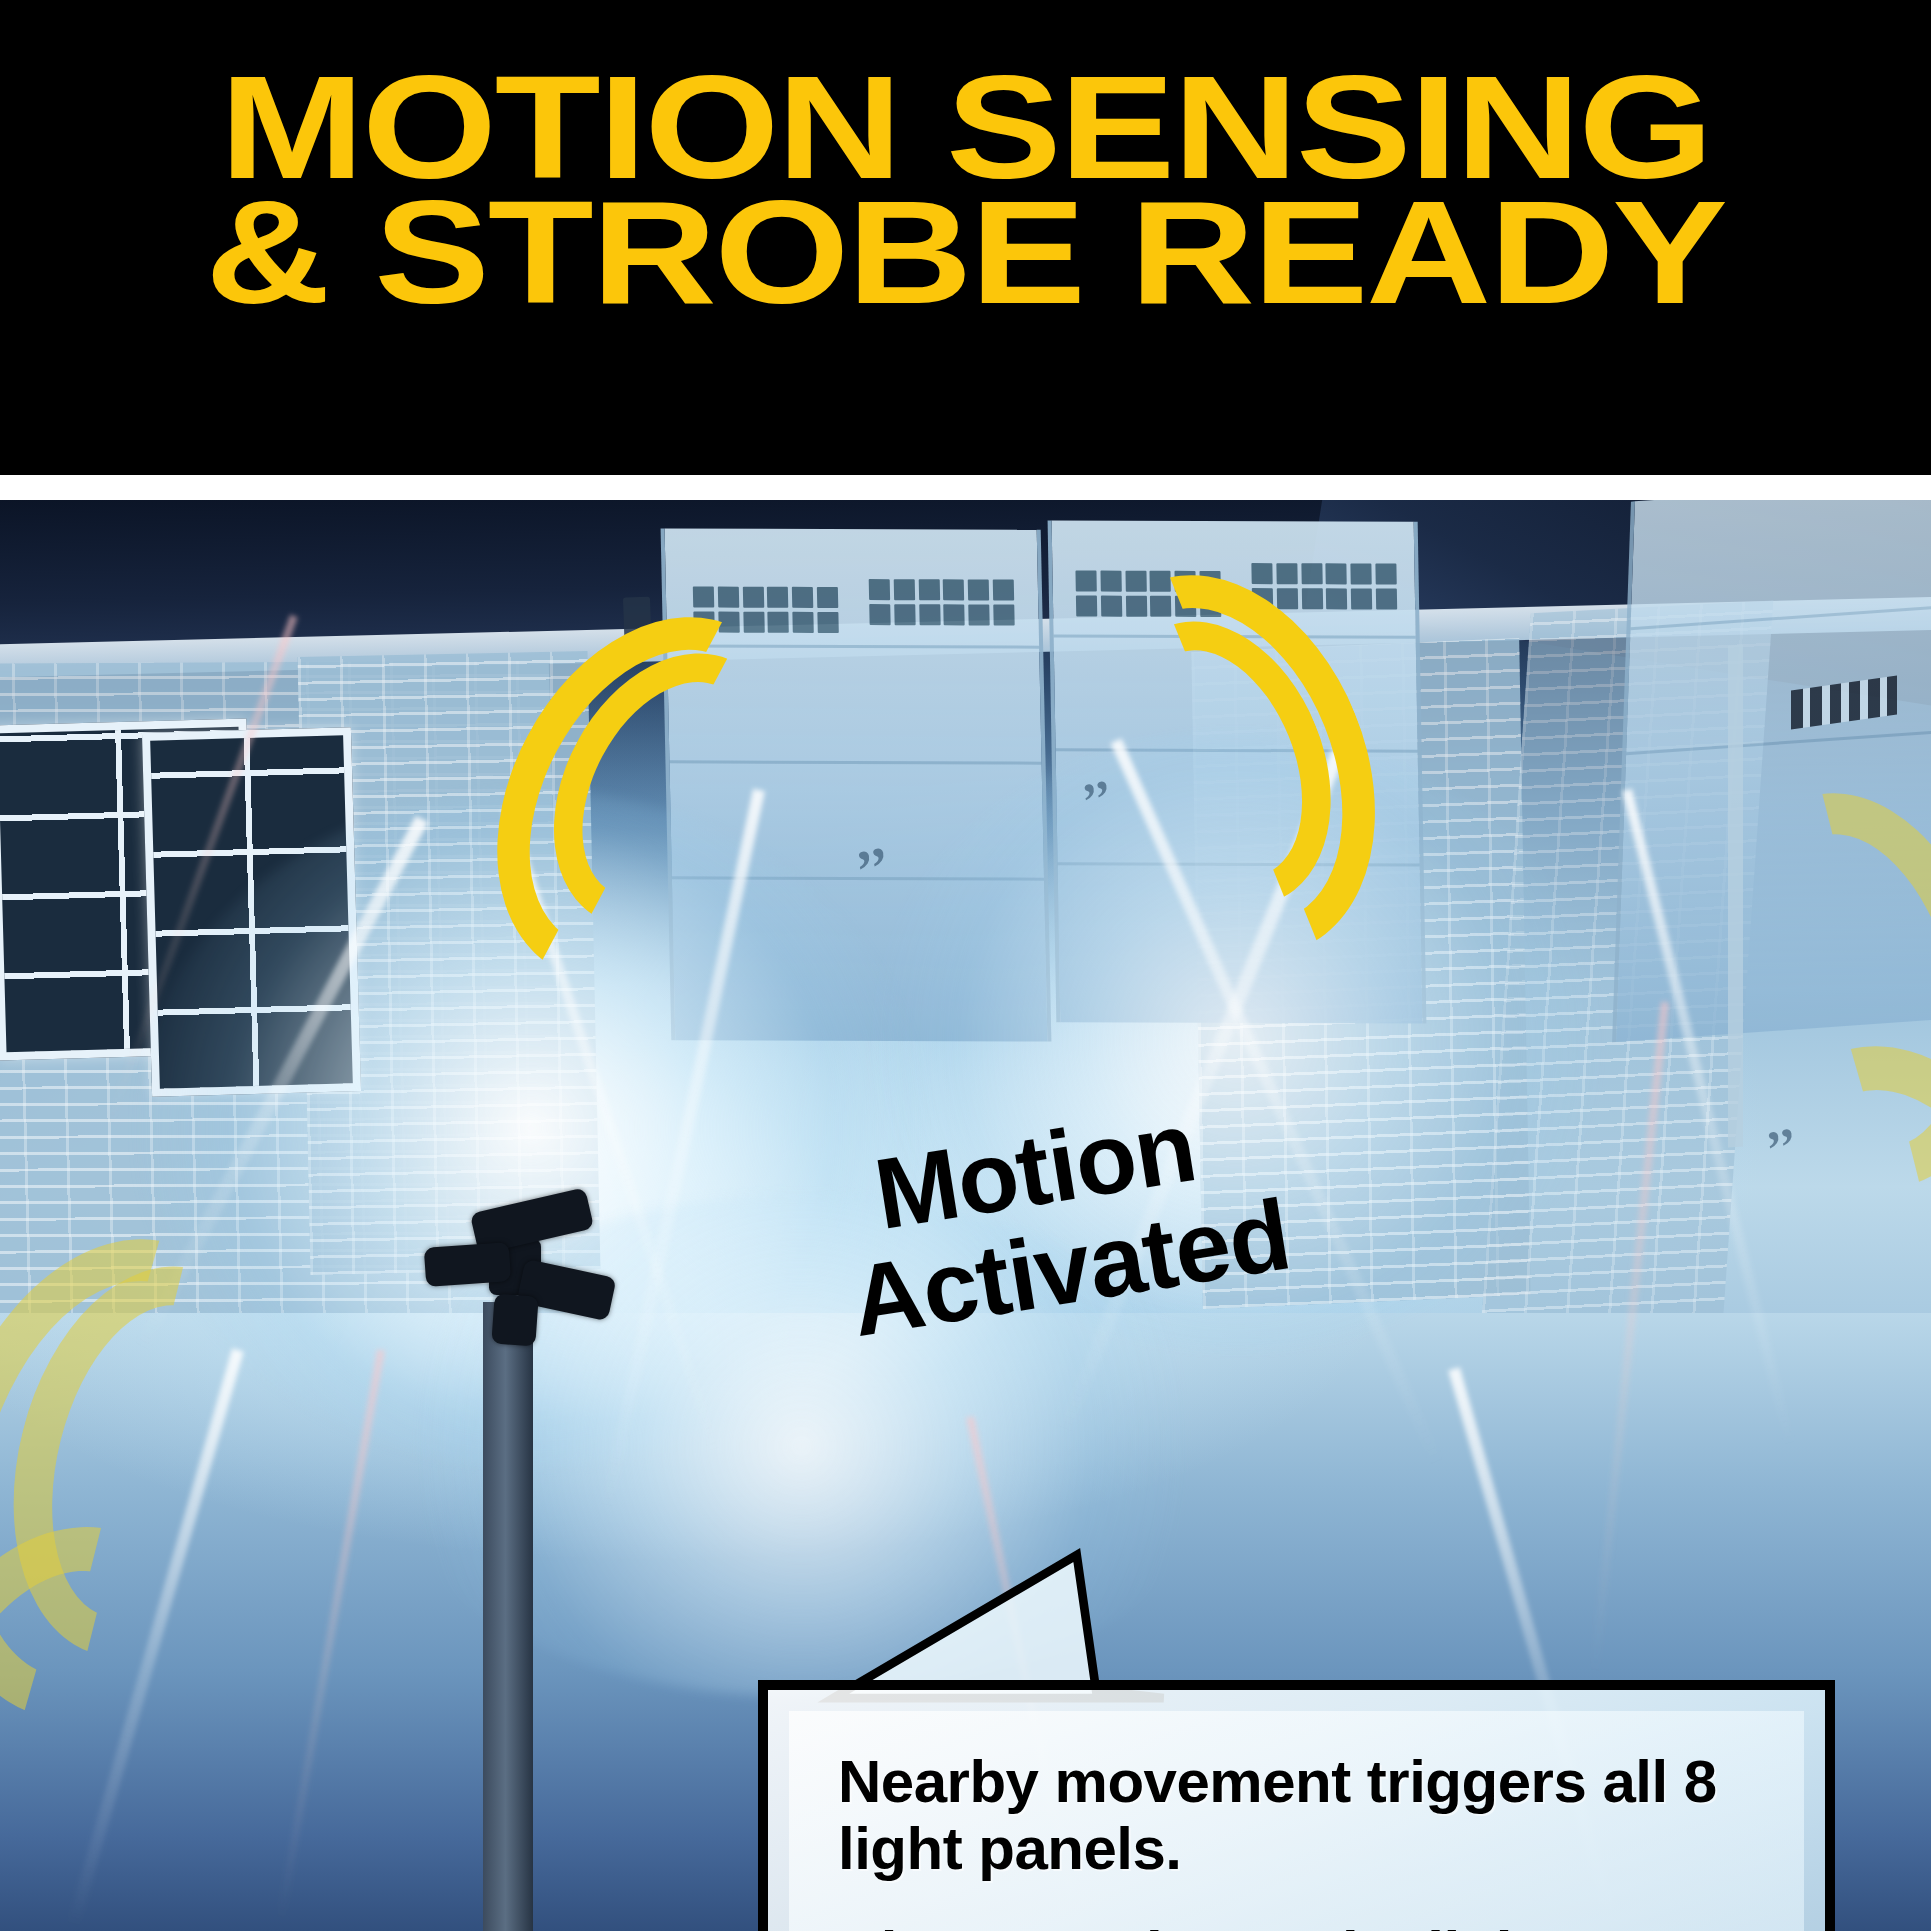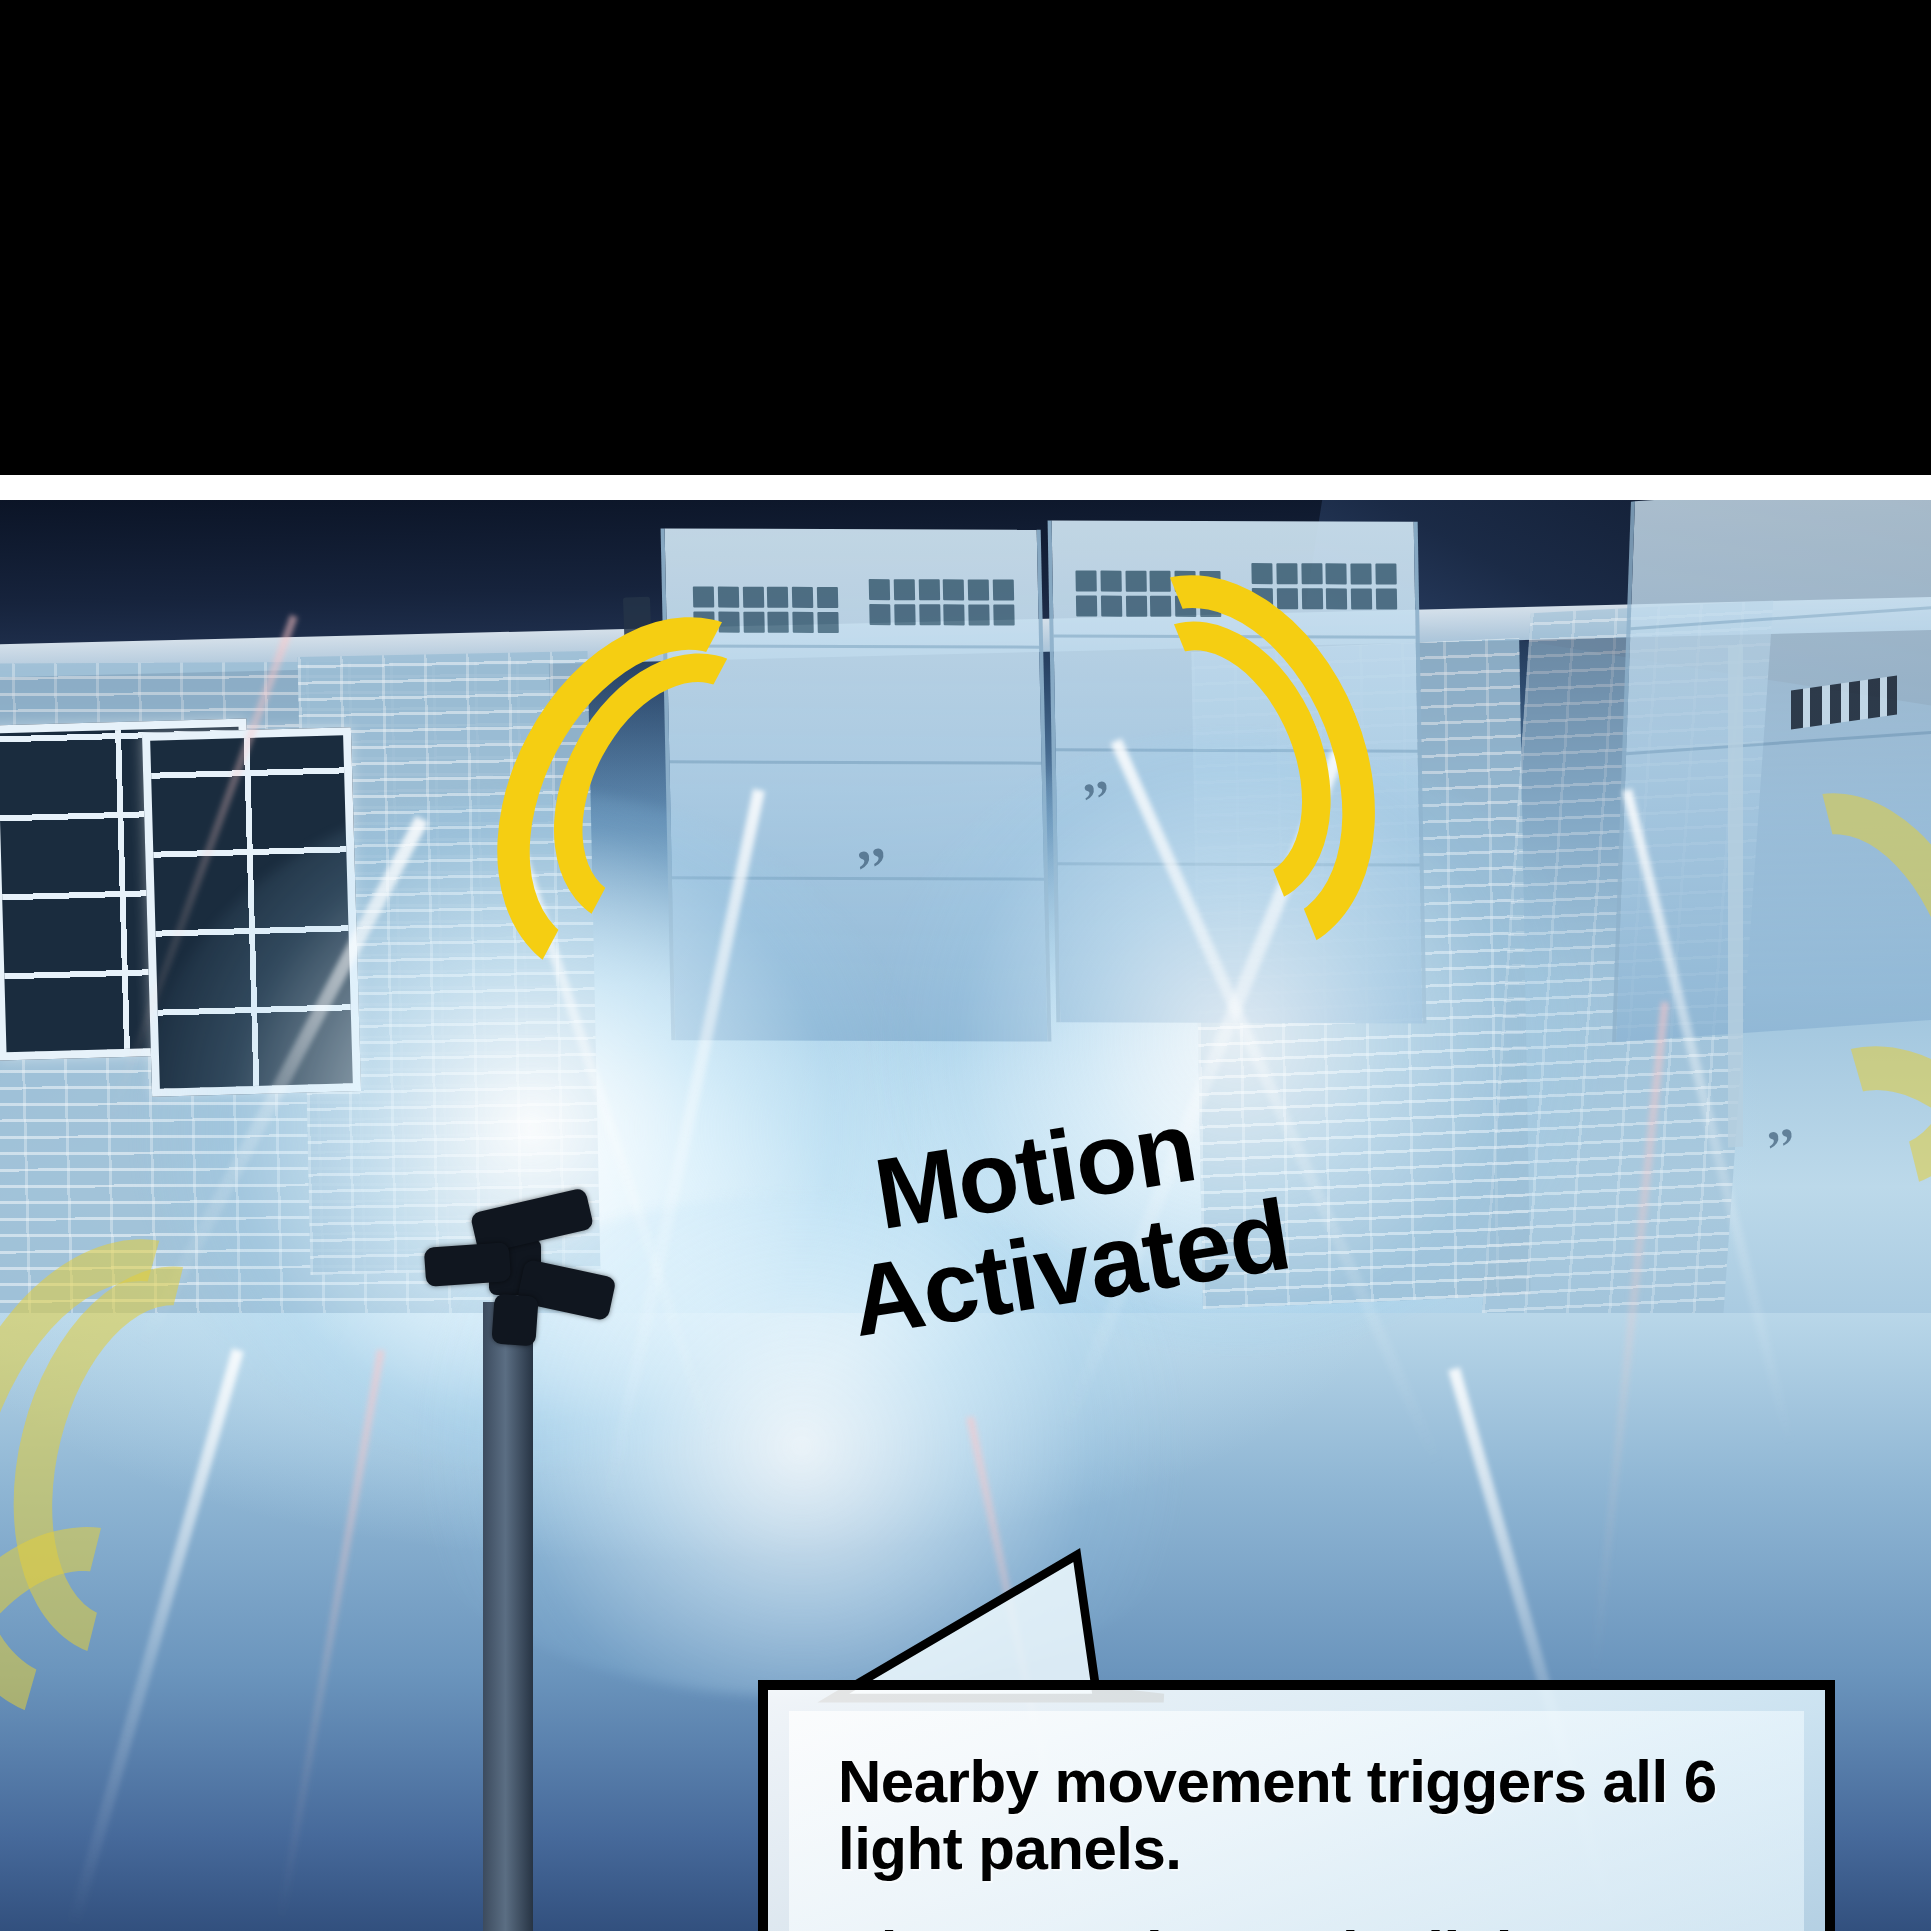--- a/index.html
+++ b/index.html
@@ -124,20 +124,24 @@
     font-weight:bold;font-size:60px;line-height:1.12;letter-spacing:-0.5px;
     text-shadow:1.9px 1.9px 0 rgba(255,255,255,.5);}
   .bubble-text p{margin:0 0 37px 0;}
   .bubble-text p:last-child{margin-bottom:0;}
 </style>
 </head>
 <body>
 
 <div id="poster">
 
+  <div class="header">
+    <div class="headline l1">MOTION SENSING</div>
+    <div class="headline l2">&amp; STROBE READY</div>
+  </div>
   <div class="white-band"></div>
 
   <div class="photo">
 
     <div class="roof"></div>
     <div class="roof2"></div>
     <div class="fascia"></div>
 
     <div class="brick brickL"></div>
     <div class="brick brickM"></div>
@@ -288,21 +292,21 @@
       <div class="ln2">Activated</div>
     </div>
 
     <div class="bubble">
       <svg class="bubble-tail" viewBox="0 0 1115 180" preserveAspectRatio="none">
         <polygon points="78,178 330,30 350,170 420,178" fill="rgba(236,248,253,0.86)" stroke="#000" stroke-width="9"></polygon>
       </svg>
       <div class="bubble-box">
         <div class="bubble-inner"></div>
         <div class="bubble-text">
-          <p>Nearby movement triggers all 6 light panels.</p>
+          <p>Nearby movement triggers all 8 light panels.</p>
           <p>Alert security strobe light function that will scare away unwanted intruders &amp; animals.</p>
         </div>
       </div>
     </div>
 
   </div>
 </div>
 
 
 </body></html>

